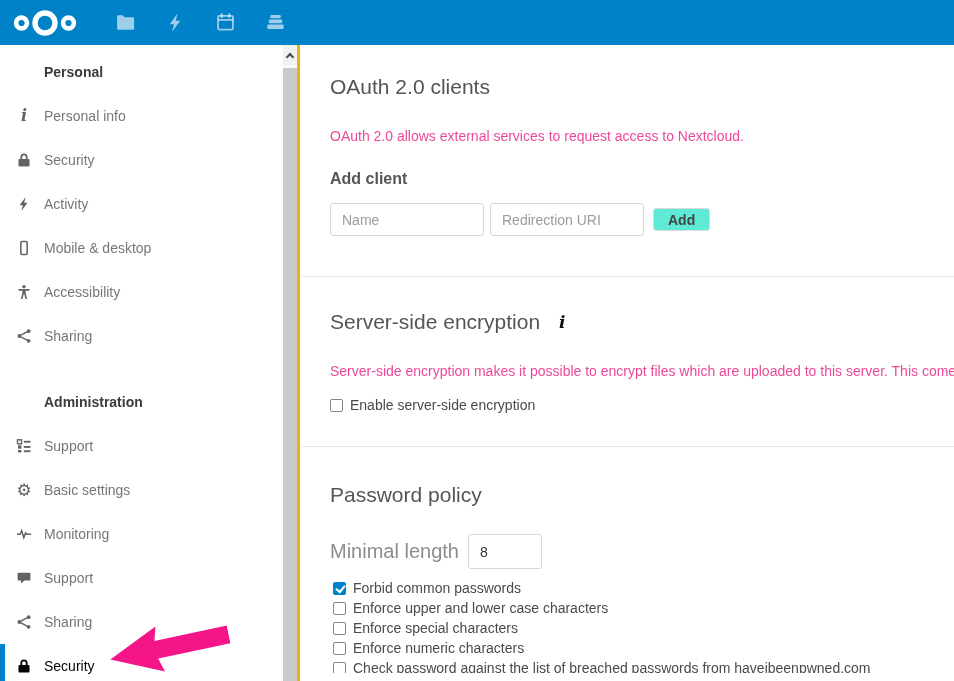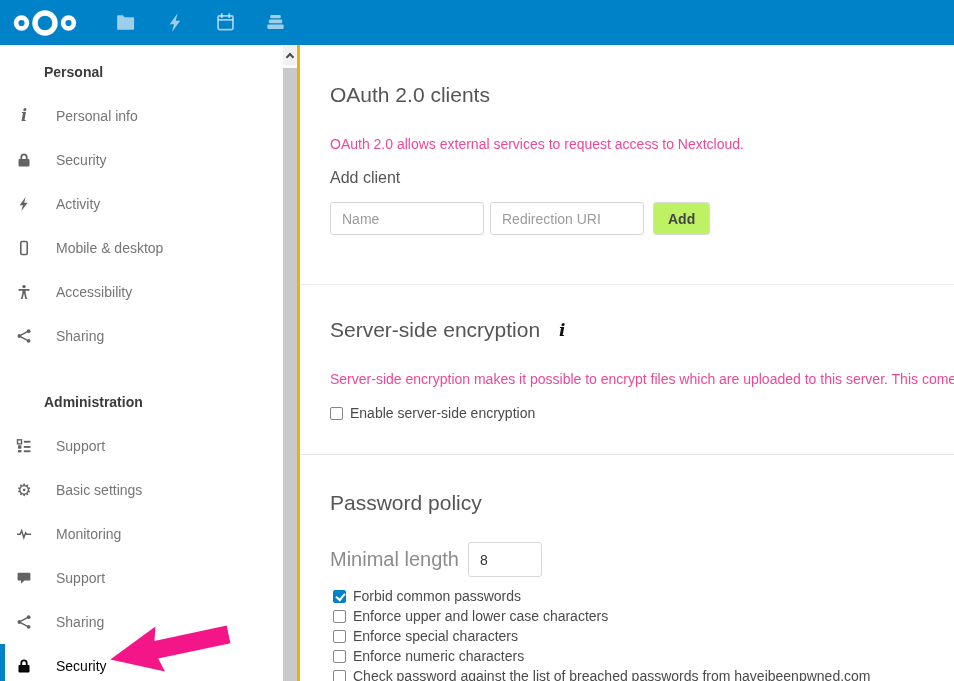--- a/index.html
+++ b/index.html
@@ -34,65 +34,65 @@
   }
   .nav-item {
     position:relative; height:44px; display:flex; align-items:center;
     padding-left:16px; cursor:pointer; color:#767676; font-size:14px;
   }
   .nav-item .icon {
     width:16px; height:16px; display:flex; align-items:center; justify-content:center;
     color:#636363; flex:0 0 auto;
   }
   .nav-item .icon svg { width:16px; height:16px; display:block; }
-  .nav-item .nav-label { margin-left:24px; }
+  .nav-item .nav-label { margin-left:12px; }
   .nav-item.active { color:#050505; }
   .nav-item.active .icon { color:#000; }
   .nav-item.active::before {
     content:""; position:absolute; left:0; top:0; width:5px; height:44px; background:#0082c9;
   }
   .nav-gap { height:22px; }
   .icon-info-text { font-family:"DejaVu Serif", serif; font-style:italic; font-weight:700; font-size:16px; line-height:1; }
   .icon-gear-text { font-family:"DejaVu Sans", sans-serif; font-size:17px; line-height:1; }
 
   
   .scrollbar { position:absolute; left:283px; top:0; width:14px; height:636px; background:#fbfbfb; }
   .scroll-btn {
     position:absolute; left:0; top:0; width:14px; height:20px; background:#f1f1f1;
     display:flex; align-items:center; justify-content:center; cursor:pointer;
   }
   .chev-up { width:6px; height:6px; border-left:2px solid #4d4d4d; border-top:2px solid #4d4d4d; transform:rotate(45deg); margin-top:3px; }
   .scroll-thumb { position:absolute; left:0; top:23px; width:14px; height:613px; background:#c9c9c9; cursor:pointer; }
 
   
-  .main { position:absolute; left:301px; top:45px; width:653px; height:636px; overflow:hidden; }
+  .main { position:absolute; left:301px; top:37px; width:653px; height:636px; overflow:hidden; }
   .section { padding-left:29px; }
   .sec-oauth { height:240px; padding-top:38px; border-bottom:1px solid #e7e7e7; }
   .sec-encryption { height:170px; padding-top:33px; border-bottom:1px solid #e7e7e7; }
   .sec-password { padding-top:36px; }
 
   h2.sec-title { font-size:21px; font-weight:400; color:#555; display:flex; align-items:center; }
   .info-glyph {
     font-family:"DejaVu Serif", serif; font-style:italic; font-weight:700;
     font-size:17px; color:#111; margin-left:19px; cursor:pointer;
   }
   p.sec-desc { margin-top:26px; font-size:14px; color:#ec4899; line-height:22px; }
   .wide-desc { width:1160px; }
-  h3.sub-title { margin-top:14px; font-size:16px; font-weight:400; color:#555; }
+  h3.sub-title { margin-top:23px; font-size:16px; font-weight:700; color:#555; }
 
   .oauth-form { margin-top:15px; display:flex; align-items:center; }
   .txt-input {
     width:154px; height:33px; border:1px solid #d8d8d8; border-radius:3px;
     padding:0 11px; font-size:14px; color:#333; outline:none;
     font-family:"Liberation Sans", sans-serif;
   }
   .txt-input::placeholder { color:#9b9b9b; opacity:1; }
   .gap6 { width:6px; } .gap9 { width:9px; }
   .btn {
-    height:33px; padding:0 14px; background:#bef264; border:1px solid #dbdbdb;
+    height:23px; padding:0 14px; background:#5eead4; border:1px solid #dbdbdb;
     border-radius:3px; font-size:14px; font-weight:700; color:#444; cursor:pointer;
     font-family:"Liberation Sans", sans-serif;
   }
 
   .cb-row { display:flex; align-items:center; height:20px; cursor:pointer; }
   .cb {
     position:relative; width:13px; height:13px; border:1px solid #858585; border-radius:2px;
     background:#fff; flex:0 0 auto;
   }
   .cb.checked { background:#0082c9; border-color:#0082c9; }

